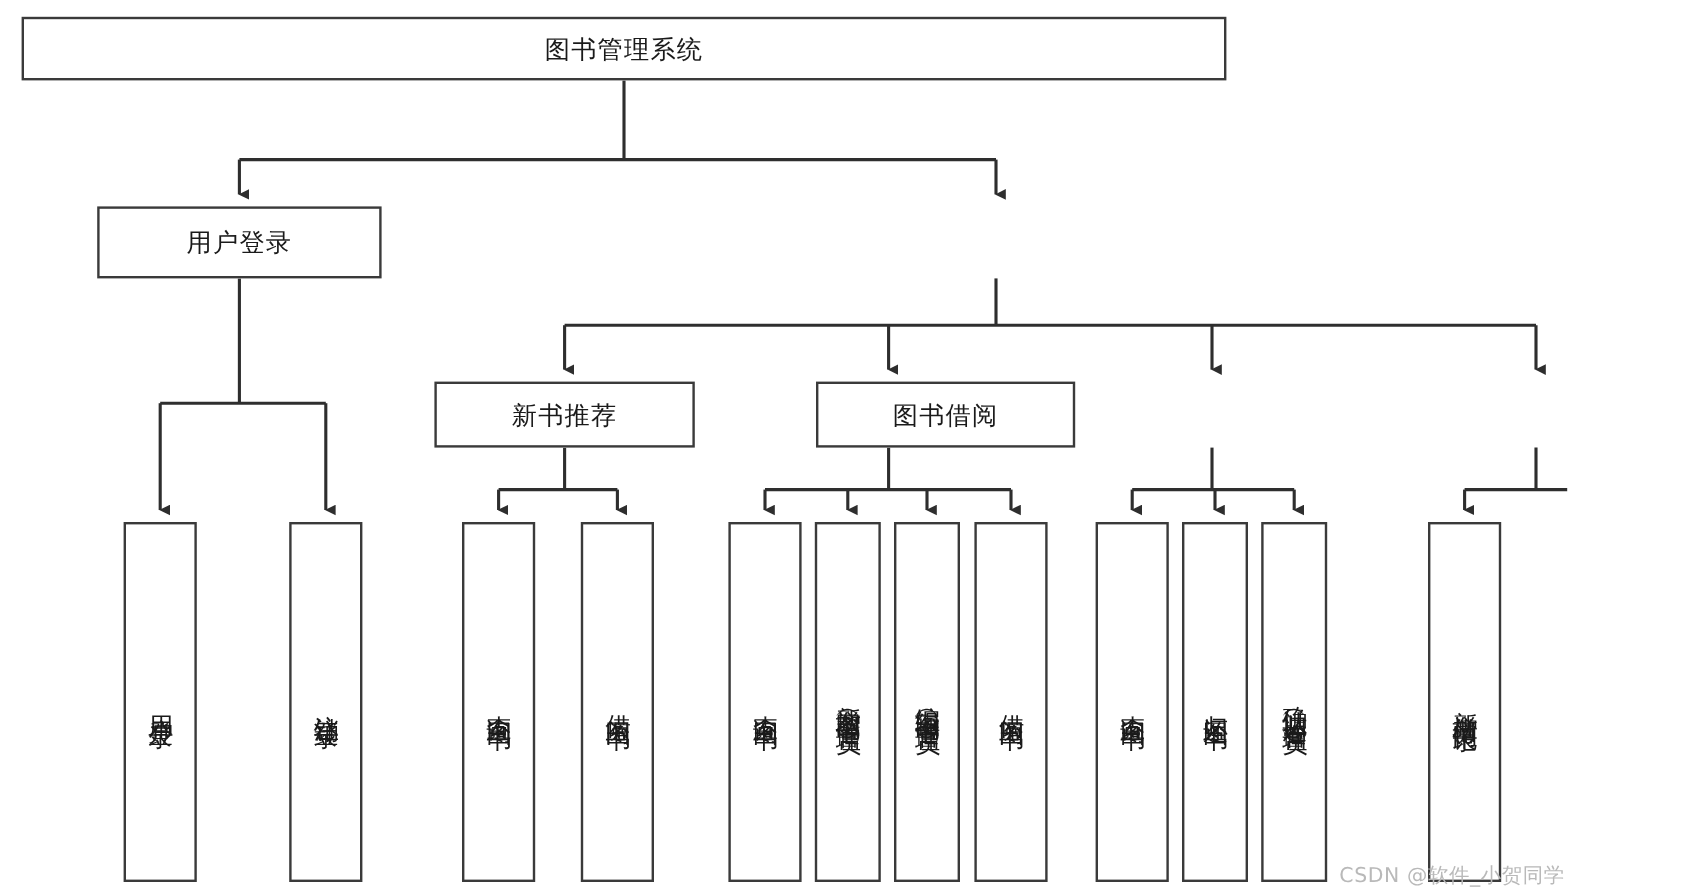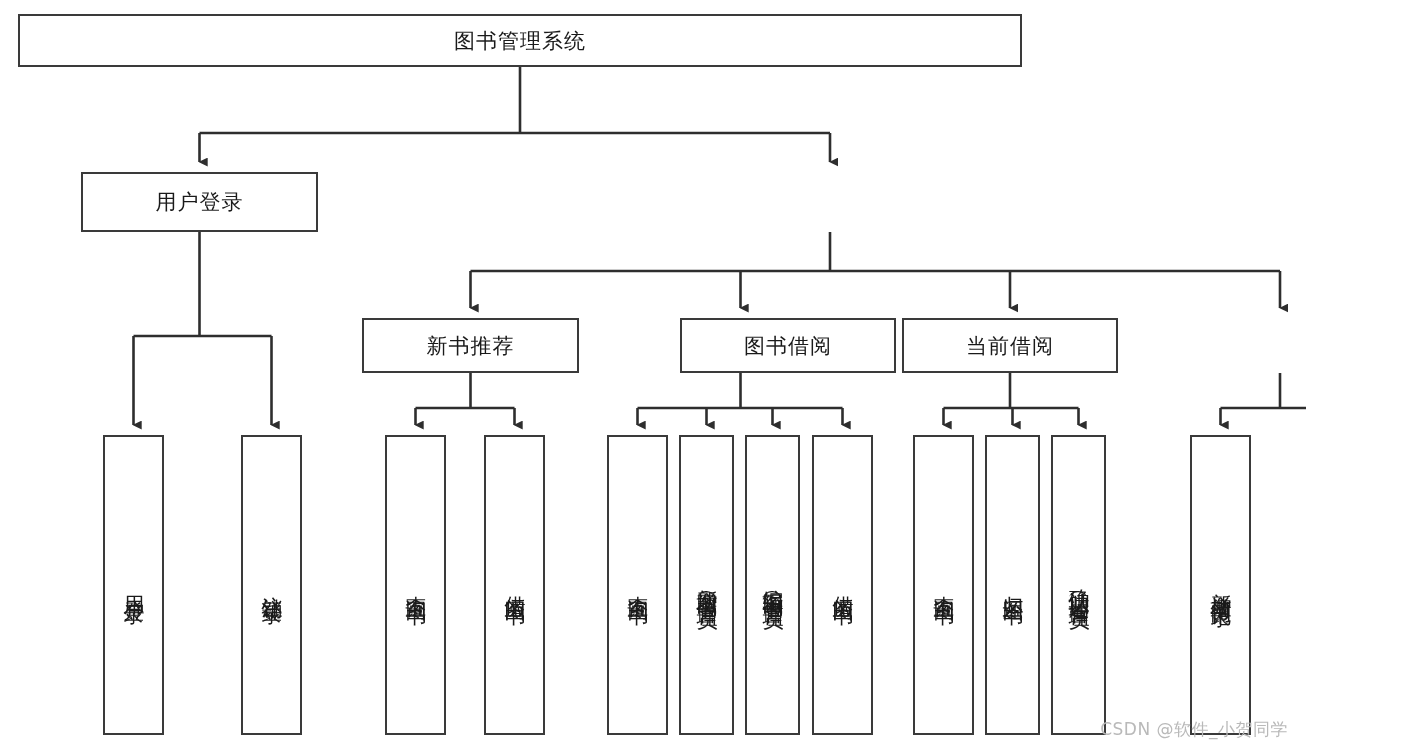--- a/index.html
+++ b/index.html
@@ -43,21 +43,21 @@
   .node-v {
     writing-mode: vertical-rl;
     text-orientation: upright;
     font-size: 21px;
     letter-spacing: 3px;
     line-height: 1;
     white-space: nowrap;
   }
   #watermark {
     position: absolute;
-    right: 18px;
+    right: 2px;
     bottom: 6px;
     font-size: 17px;
     color: #b9b9b9;
     white-space: nowrap;
     letter-spacing: 0.5px;
   }
 </style>
 </head>
 <body>
 
@@ -128,21 +128,20 @@
 
     </g>
   </svg>
 
   <div class="node node-h" style="left: 18px; top: 14px; width: 1004px; height: 53px; border-color: rgb(58, 58, 58); background: rgb(255, 255, 255); color: rgb(26, 26, 26);">图书管理系统</div>
 
   <div class="node node-h" style="left: 81px; top: 172px; width: 237px; height: 60px; border-color: rgb(58, 58, 58); background: rgb(255, 255, 255); color: rgb(26, 26, 26);">用户登录</div>
 
   <div class="node node-h" style="left: 362px; top: 318px; width: 217px; height: 55px; border-color: rgb(58, 58, 58); background: rgb(255, 255, 255); color: rgb(26, 26, 26); text-align: right;">新书推荐</div>
   <div class="node node-h" style="left: 632px; top: 318px; width: 216px; height: 55px; border-color: rgb(58, 58, 58); background: rgb(255, 255, 255); color: rgb(26, 26, 26); margin-left: 48px;">图书借阅</div>
-  <div class="node node-h" style="left: 902px; top: 318px; width: 216px; height: 55px; border-color: rgb(58, 58, 58); background: rgb(255, 255, 255); color: rgb(26, 26, 26);">当前借阅</div>
 
   <div class="node node-v" style="left: 103px; top: 435px; width: 61px; height: 300px; border-color: rgb(58, 58, 58); background: rgb(255, 255, 255); color: rgb(26, 26, 26);">用户登录</div>
   <div class="node node-v" style="left: 241px; top: 435px; width: 61px; height: 300px; border-color: rgb(58, 58, 58); background: rgb(255, 255, 255); color: rgb(26, 26, 26);">注销登录</div>
   <div class="node node-v" style="left: 385px; top: 435px; width: 61px; height: 300px; border-color: rgb(58, 58, 58); background: rgb(255, 255, 255); color: rgb(26, 26, 26);">查询图书</div>
   <div class="node node-v" style="left: 484px; top: 435px; width: 61px; height: 300px; border-color: rgb(58, 58, 58); background: rgb(255, 255, 255); color: rgb(26, 26, 26);">借阅图书</div>
   <div class="node node-v" style="left: 607px; top: 435px; width: 61px; height: 300px; border-color: rgb(58, 58, 58); background: rgb(255, 255, 255); color: rgb(26, 26, 26);">查询图书</div>
   <div class="node node-v" style="left: 679px; top: 435px; width: 55px; height: 300px; border-color: rgb(58, 58, 58); background: rgb(255, 255, 255); color: rgb(26, 26, 26);">新增图书（管理员）</div>
   <div class="node node-v" style="left: 745px; top: 435px; width: 55px; height: 300px; border-color: rgb(58, 58, 58); background: rgb(255, 255, 255); color: rgb(26, 26, 26);">编辑图书（管理员）</div>
   <div class="node node-v" style="left: 812px; top: 435px; width: 61px; height: 300px; border-color: rgb(58, 58, 58); background: rgb(255, 255, 255); color: rgb(26, 26, 26);">借阅图书</div>
   <div class="node node-v" style="left: 913px; top: 435px; width: 61px; height: 300px; border-color: rgb(58, 58, 58); background: rgb(255, 255, 255); color: rgb(26, 26, 26);">查询图书</div>

